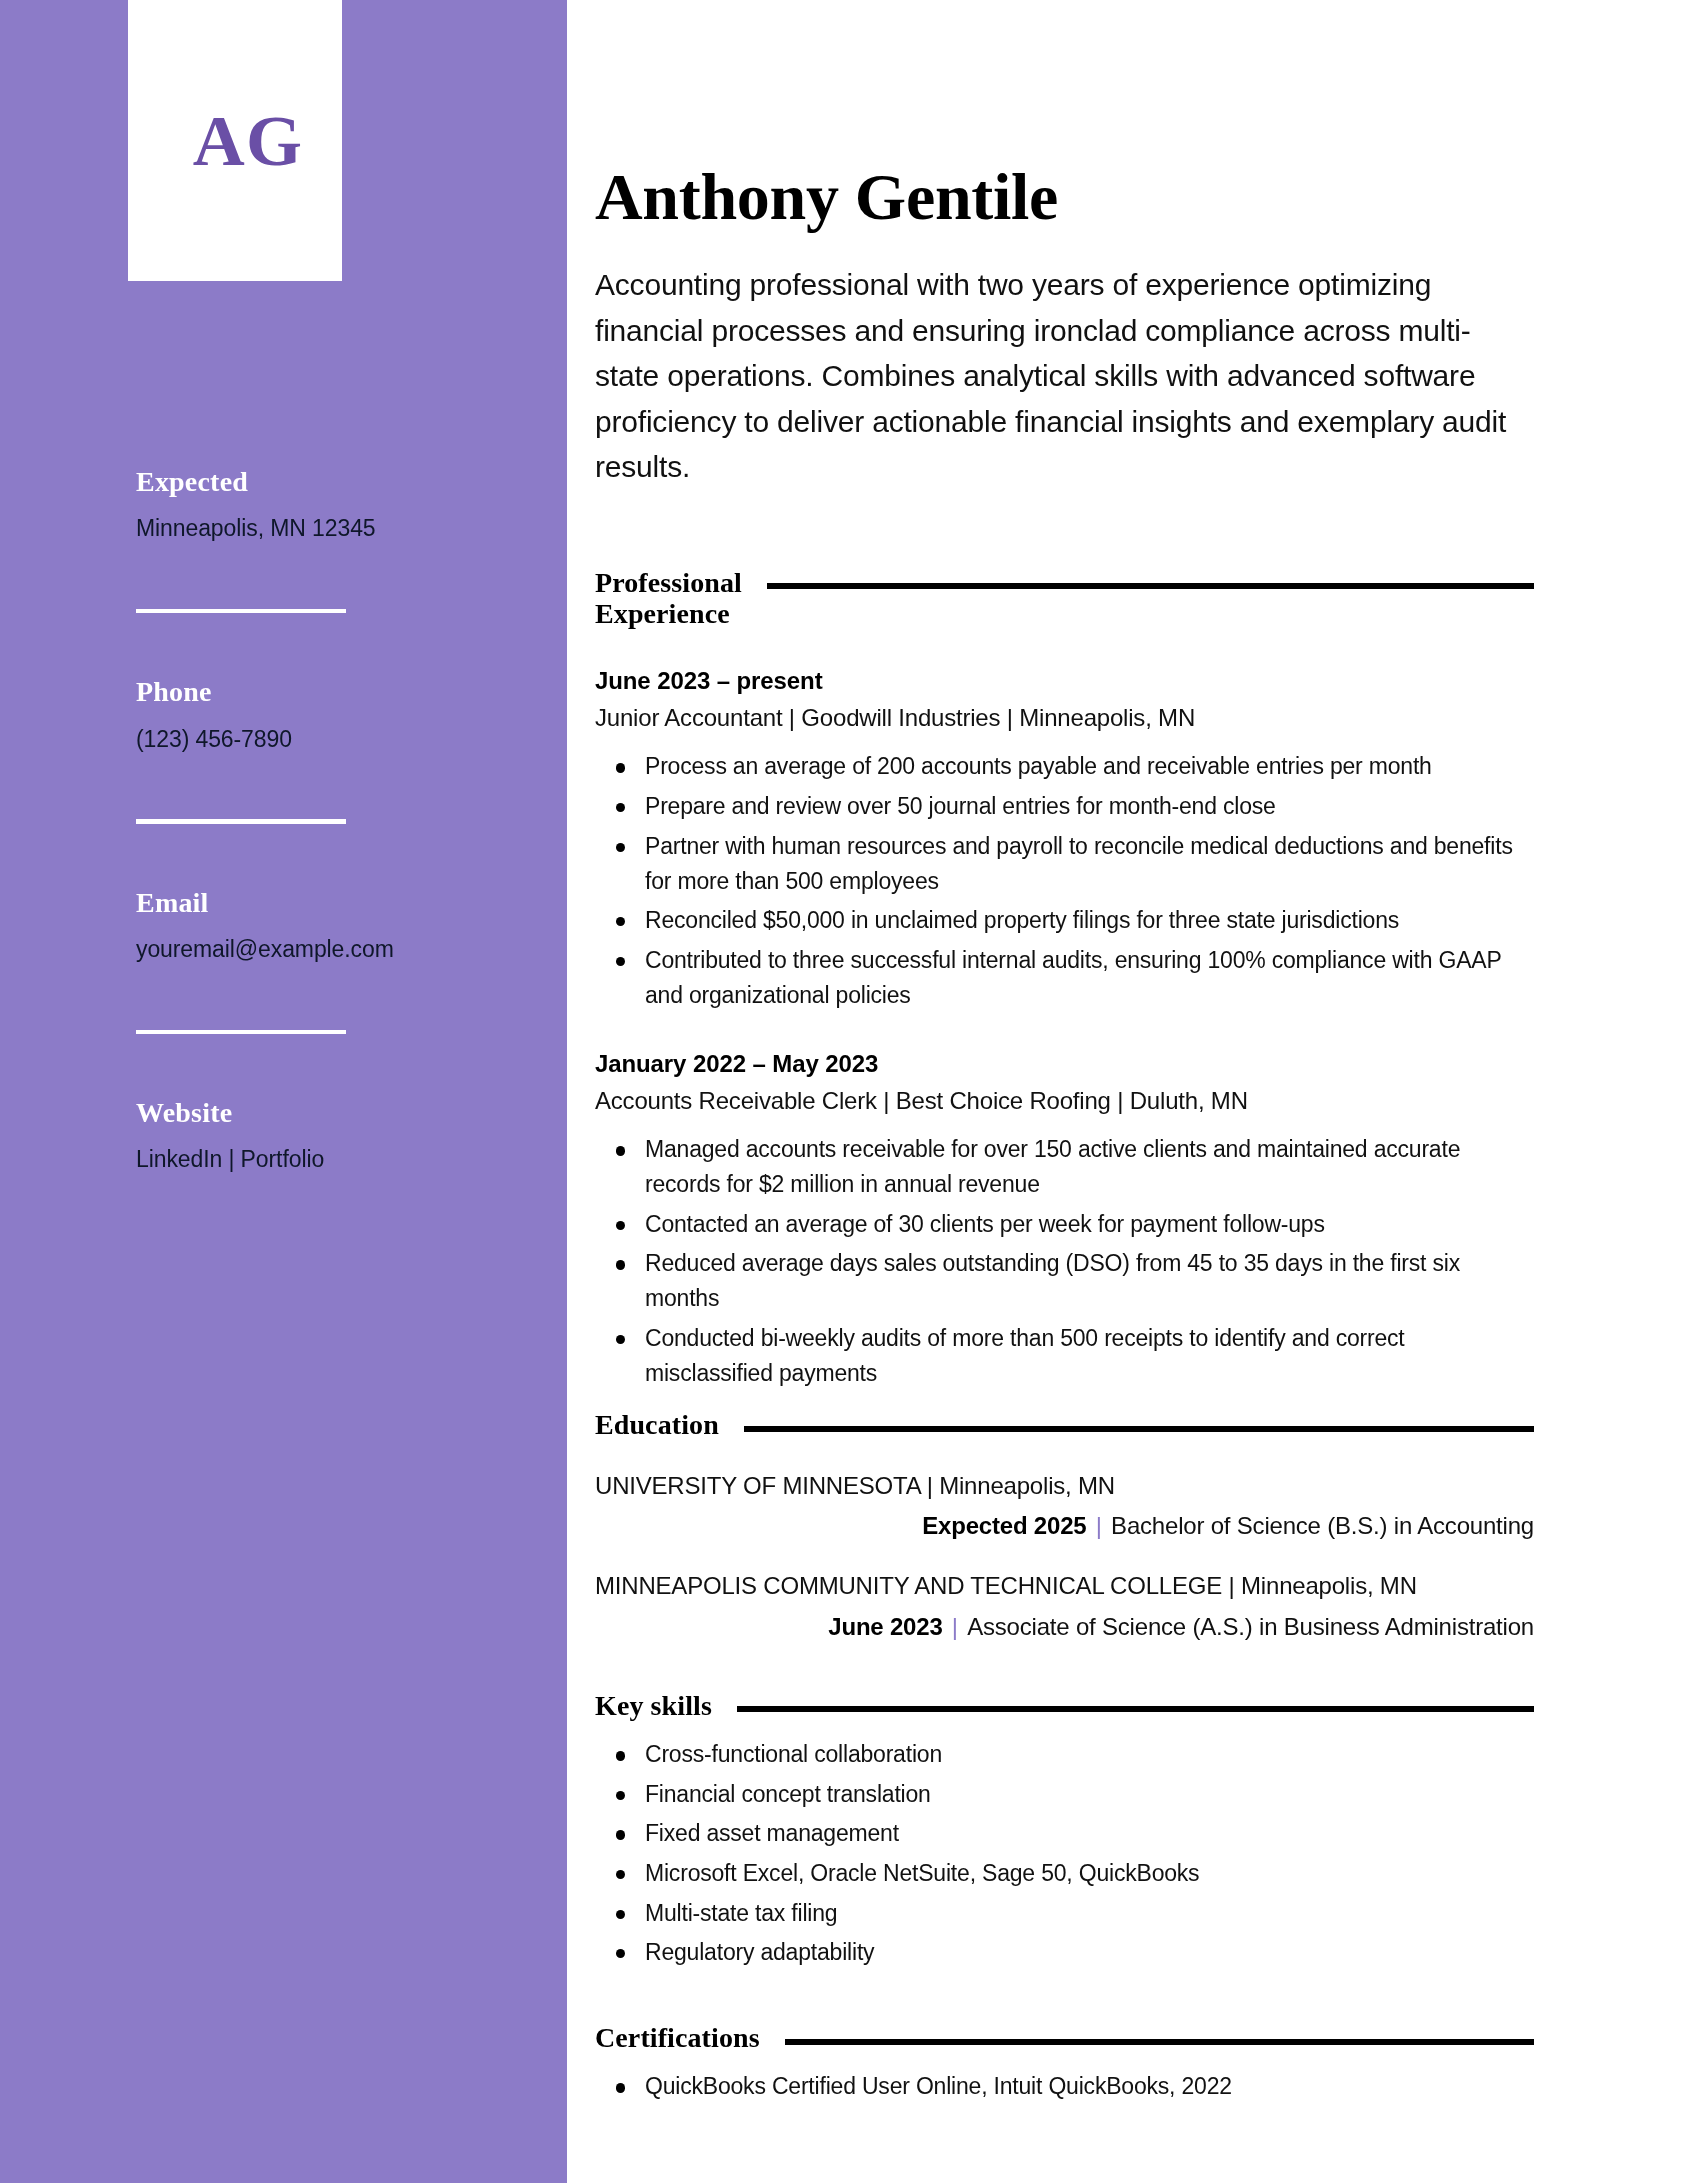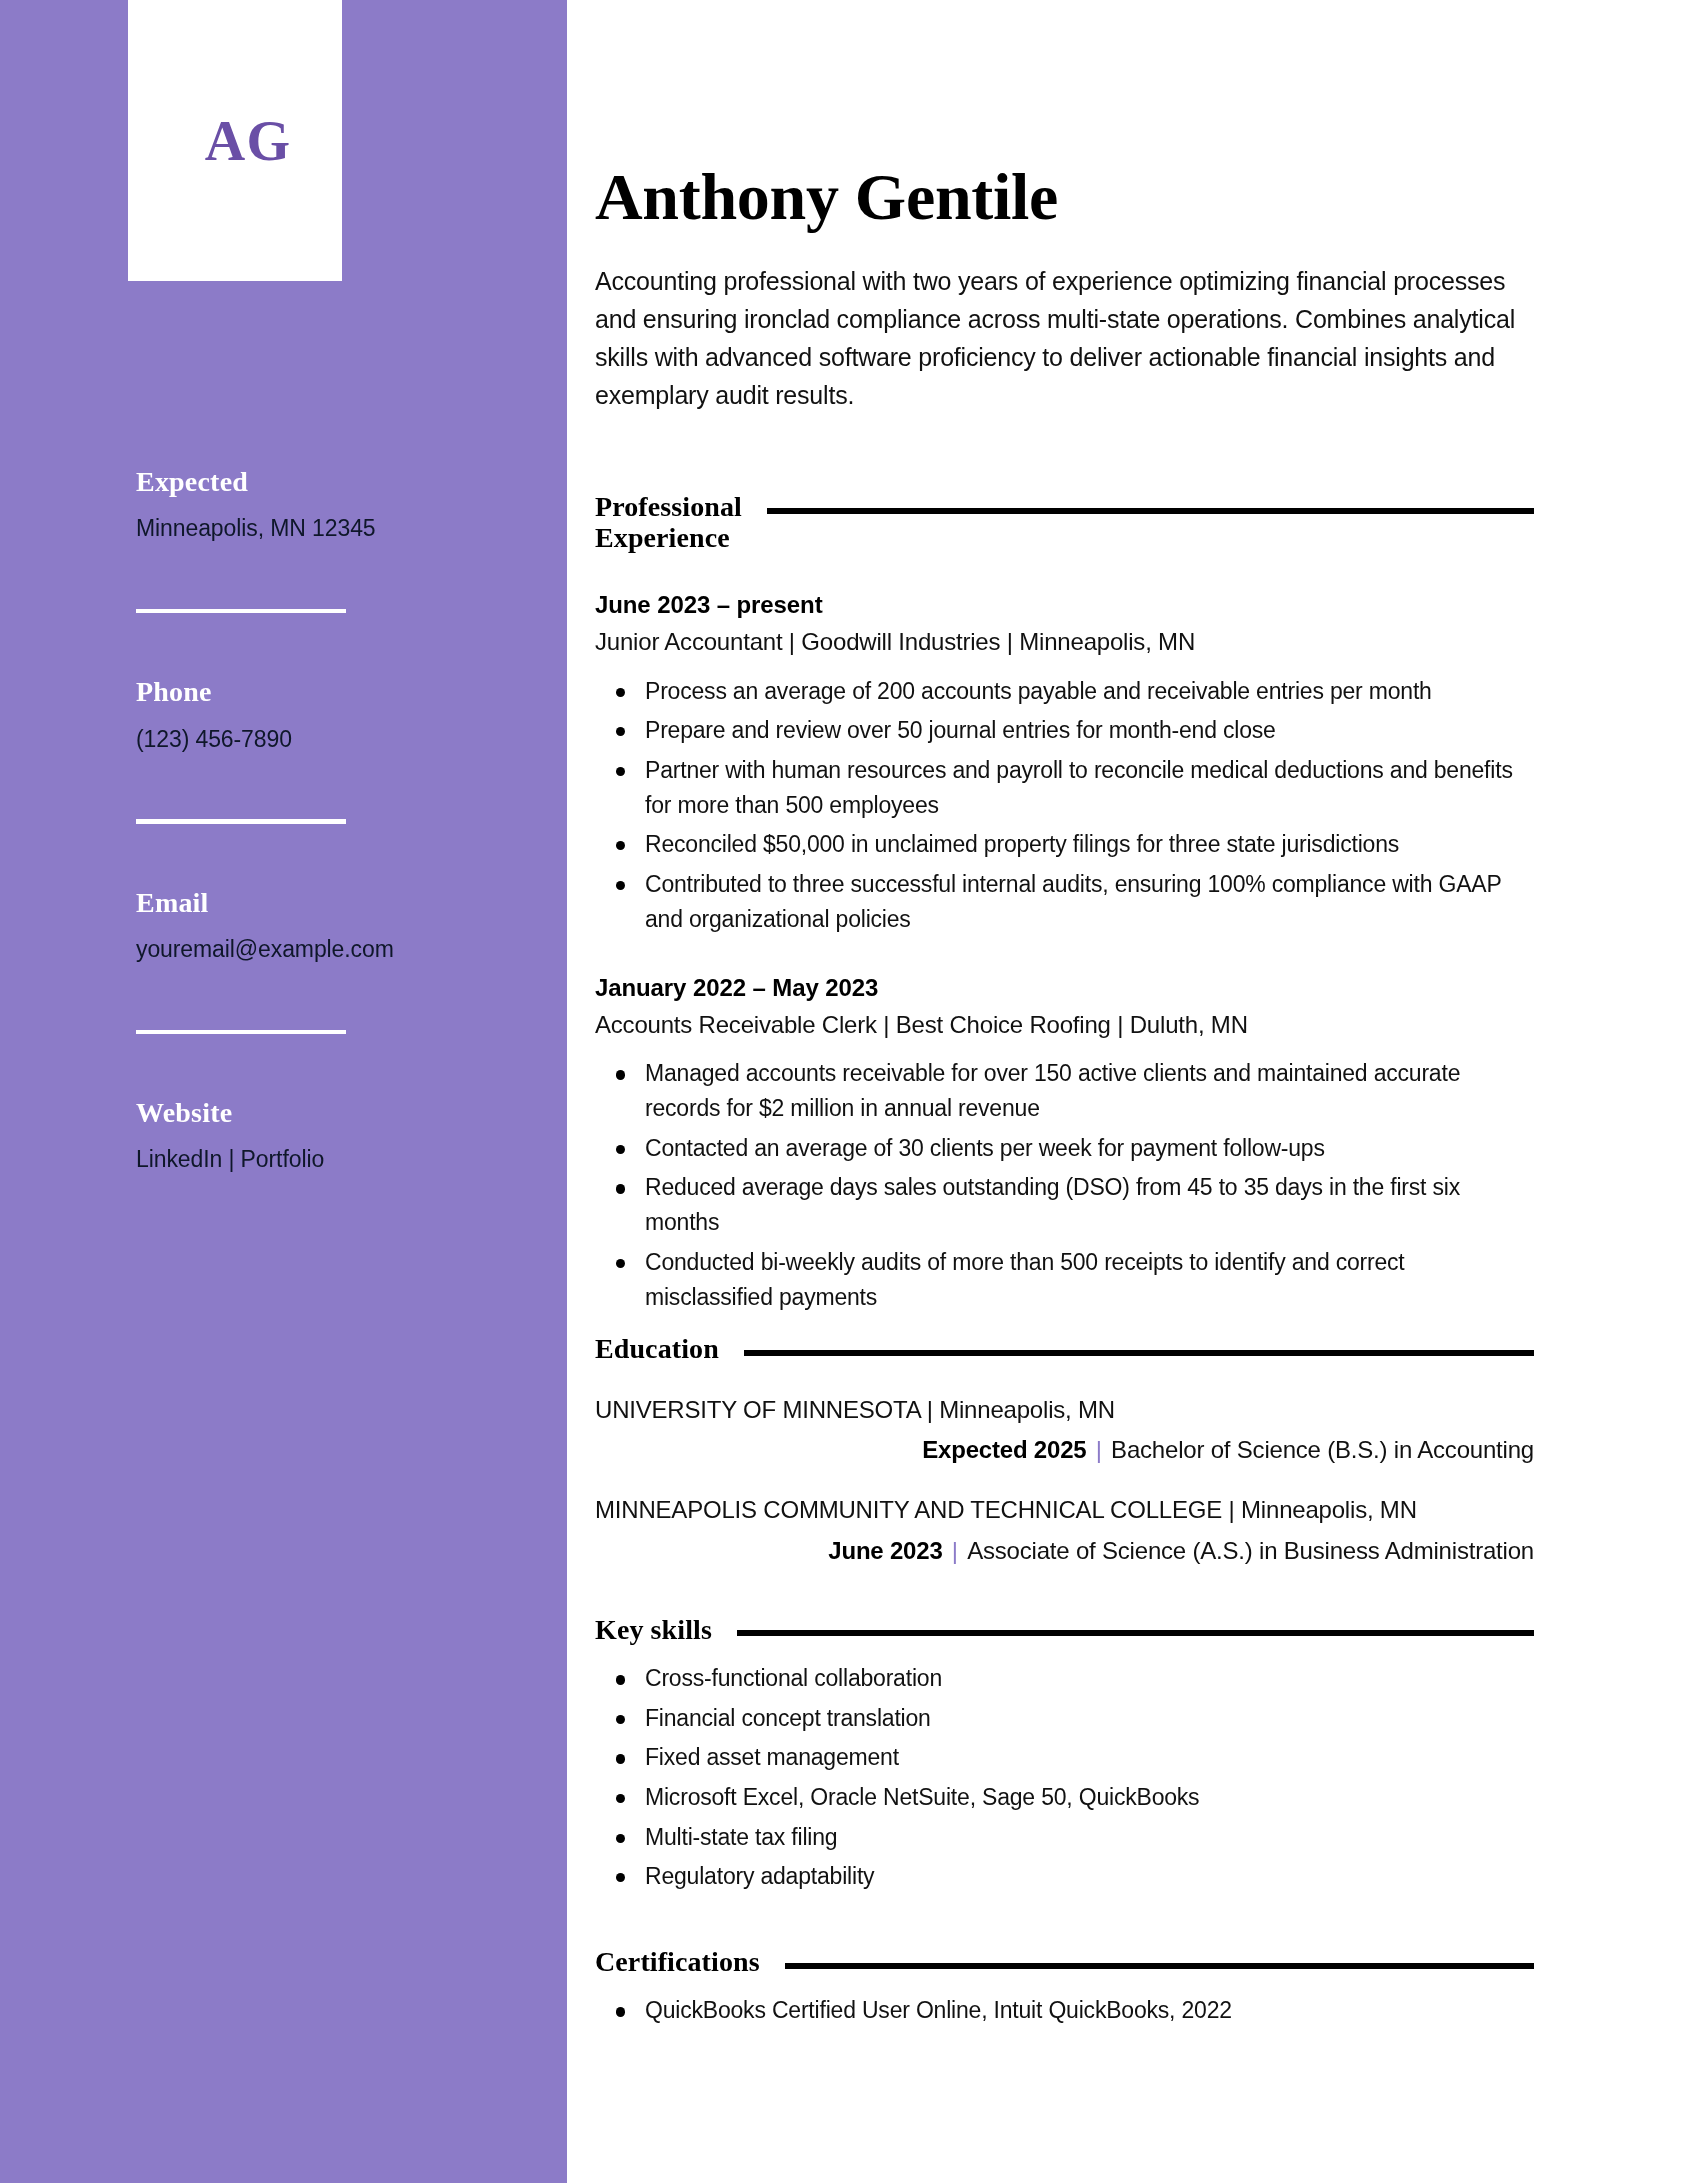--- a/index.html
+++ b/index.html
@@ -37,21 +37,21 @@
     position: absolute;
     left: 0;
     top: 0;
     width: 240px;
     height: 281px;
     display: flex;
     align-items: center;
     justify-content: center;
     font-family: "Liberation Serif", serif;
     font-weight: 700;
-    font-size: 56px;
+    font-size: 72px;
     letter-spacing: 1.3px;
     color: #6A4FA6;
     line-height: 1;
   }
 
   .contact-list {
     position: absolute;
     left: 136px;
     top: 466px;
     width: 370px;
@@ -96,21 +96,21 @@
     font-weight: 700;
     font-size: 66px;
     line-height: 1;
     color: #000000;
     margin: 164px 0 0 0;
     letter-spacing: -0.3px;
   }
 
   .cv-summary {
     font-family: "Liberation Sans", sans-serif;
-    font-size: 25px;
+    font-size: 30px;
     line-height: 1.52;
     color: #111111;
     margin: 32px 0 0 0;
     width: 920px;
     letter-spacing: -0.2px;
   }
 
   
   .section-head {
     display: flex;

